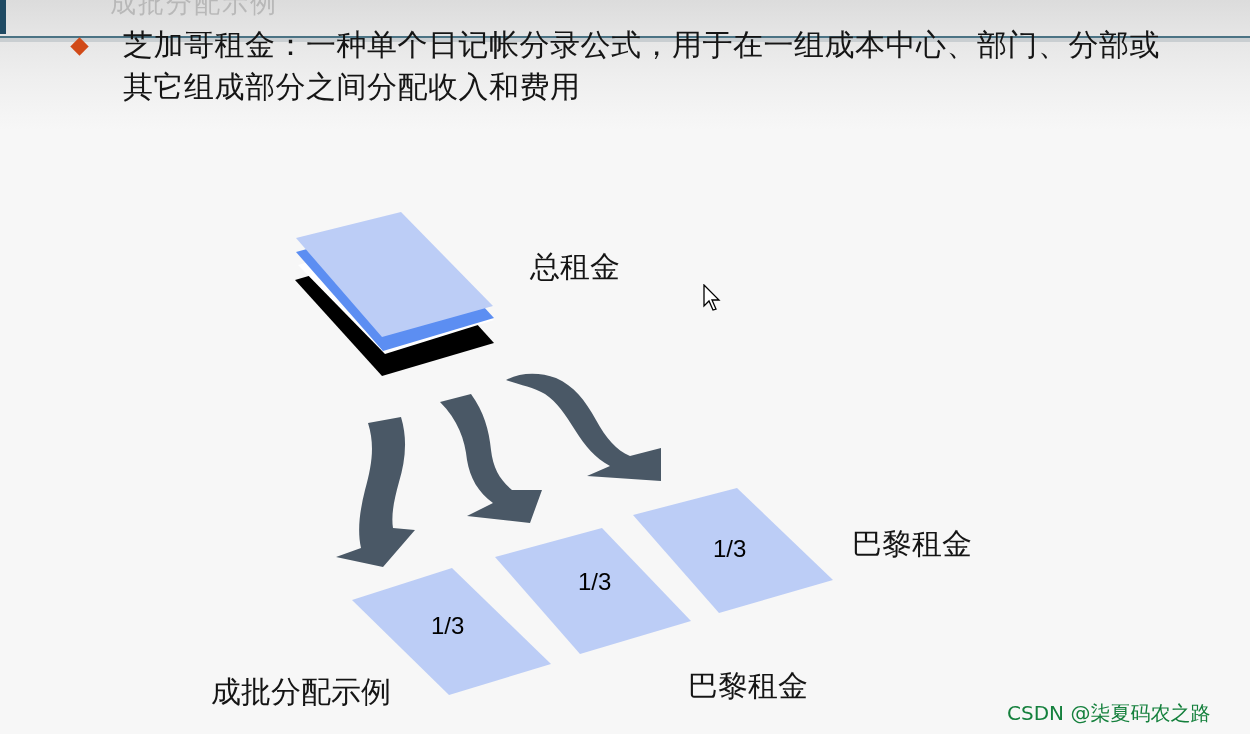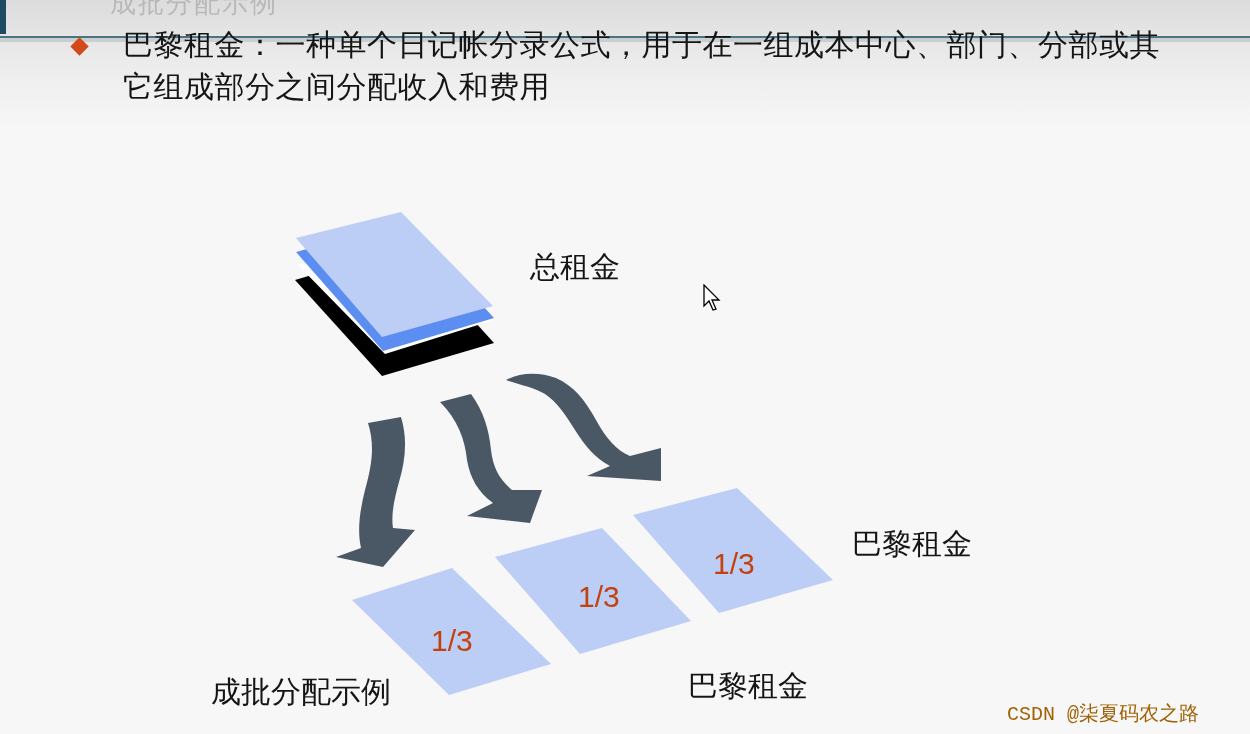--- a/index.html
+++ b/index.html
@@ -65,52 +65,50 @@
   .label {
     position: absolute;
     font-size: 30px;
     color: #151515;
     white-space: nowrap;
     font-family: Liberation Mono, monospace;
   }
   .fraction {
     position: absolute;
     font-family: "Liberation Sans", sans-serif;
-    font-size: 30px;
-    color: #c2410c;
-    margin-top: 12px;
+    font-size: 24px;
+    color: #000000;
   }
   .watermark {
     position: absolute;
     left: 1007px; top: 700px;
     font-size: 20px;
-    color: #a16207;
+    color: #15803d;
     white-space: nowrap;
-    font-family: Liberation Mono, monospace;
   }
   svg.diagram {
     position: absolute;
     left: 0; top: 0;
   }
   .cursor {
     position: absolute;
     left: 703px; top: 284px;
   }
 </style>
 </head>
 <body>
 
 <div class="top-band"></div>
 <div class="corner-block"></div>
 <div class="title-ghost">成批分配示例</div>
 <div class="rule"></div>
 <div class="rule-shade"></div>
 
 <div class="bullet"></div>
-<div class="bullet-text">巴黎租金：一种单个日记帐分录公式，用于在一组成本中心、部门、分部或其它组成部分之间分配收入和费用</div>
+<div class="bullet-text">芝加哥租金：一种单个日记帐分录公式，用于在一组成本中心、部门、分部或其它组成部分之间分配收入和费用</div>
 
 <svg class="diagram" width="1250" height="734" viewBox="0 0 1250 734">
 
   <g>
     <polygon points="295,280 382,376 494,343 407,247" fill="#000000"></polygon>
     <polygon points="298,265 385,354 494,320 405,235" fill="#ffffff"></polygon>
     <polygon points="296,252 383,351 494,318 406,222" fill="#5c8ef2"></polygon>
     <polygon points="296,238 382,337 493,306 401,212" fill="#bccdf6"></polygon>
   </g>
 

